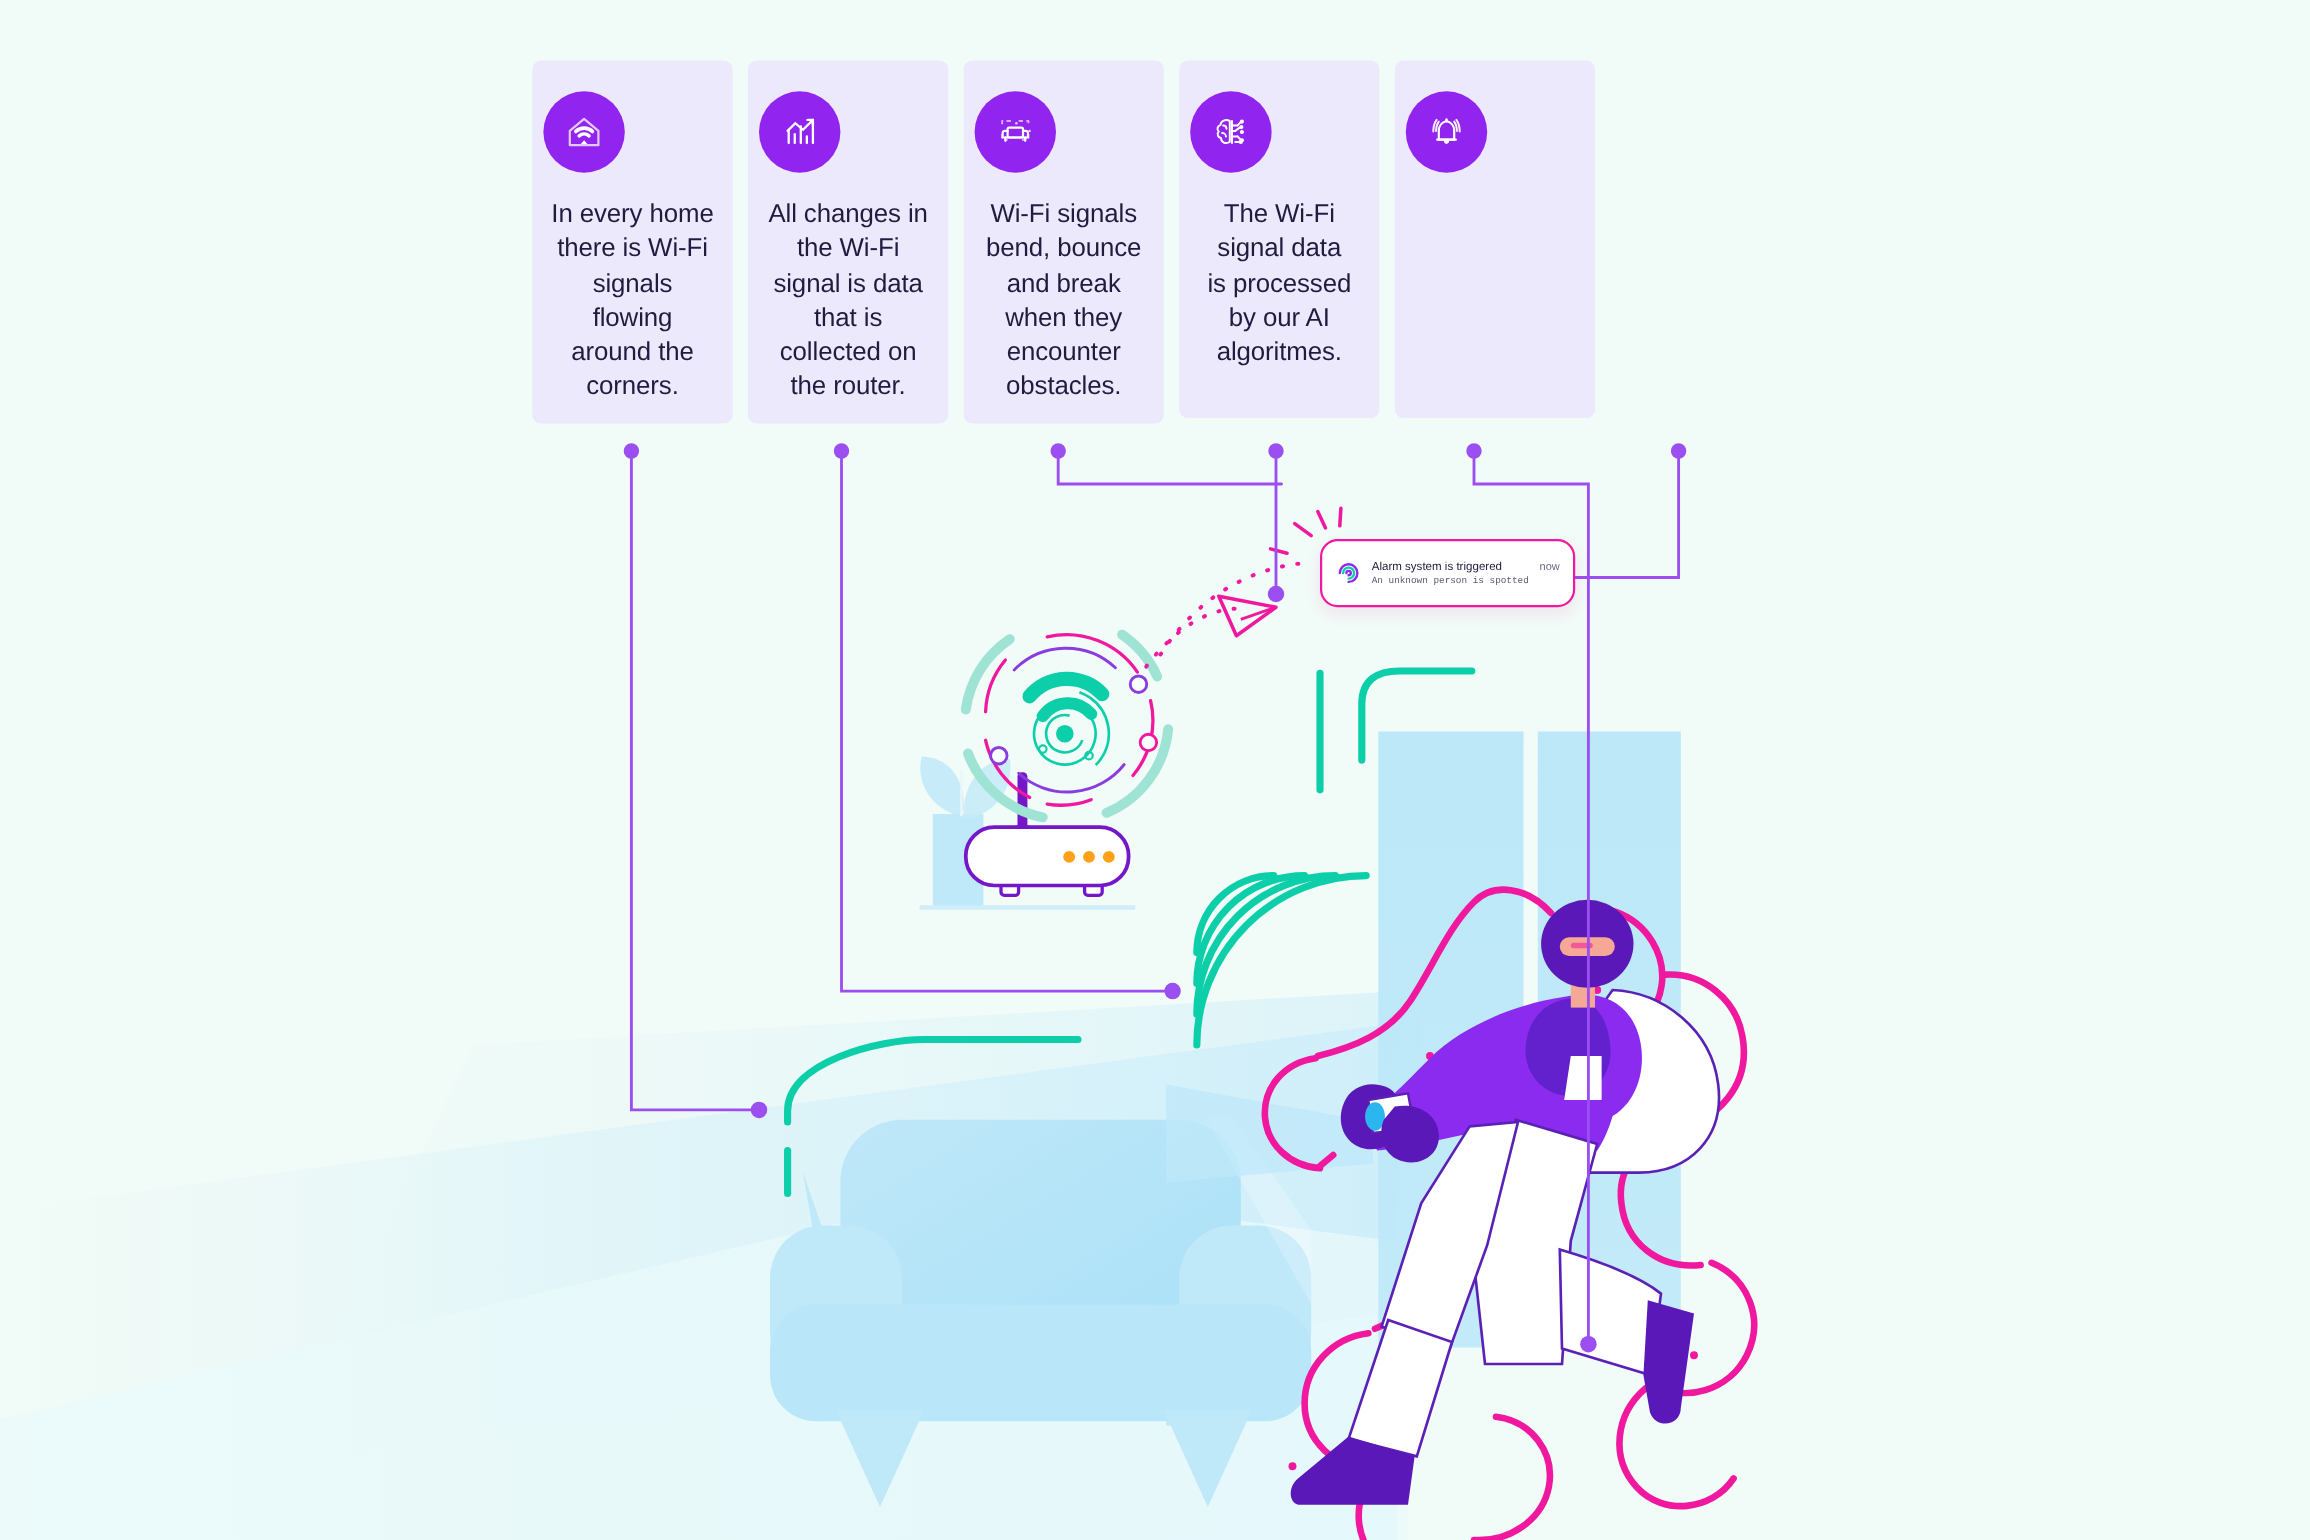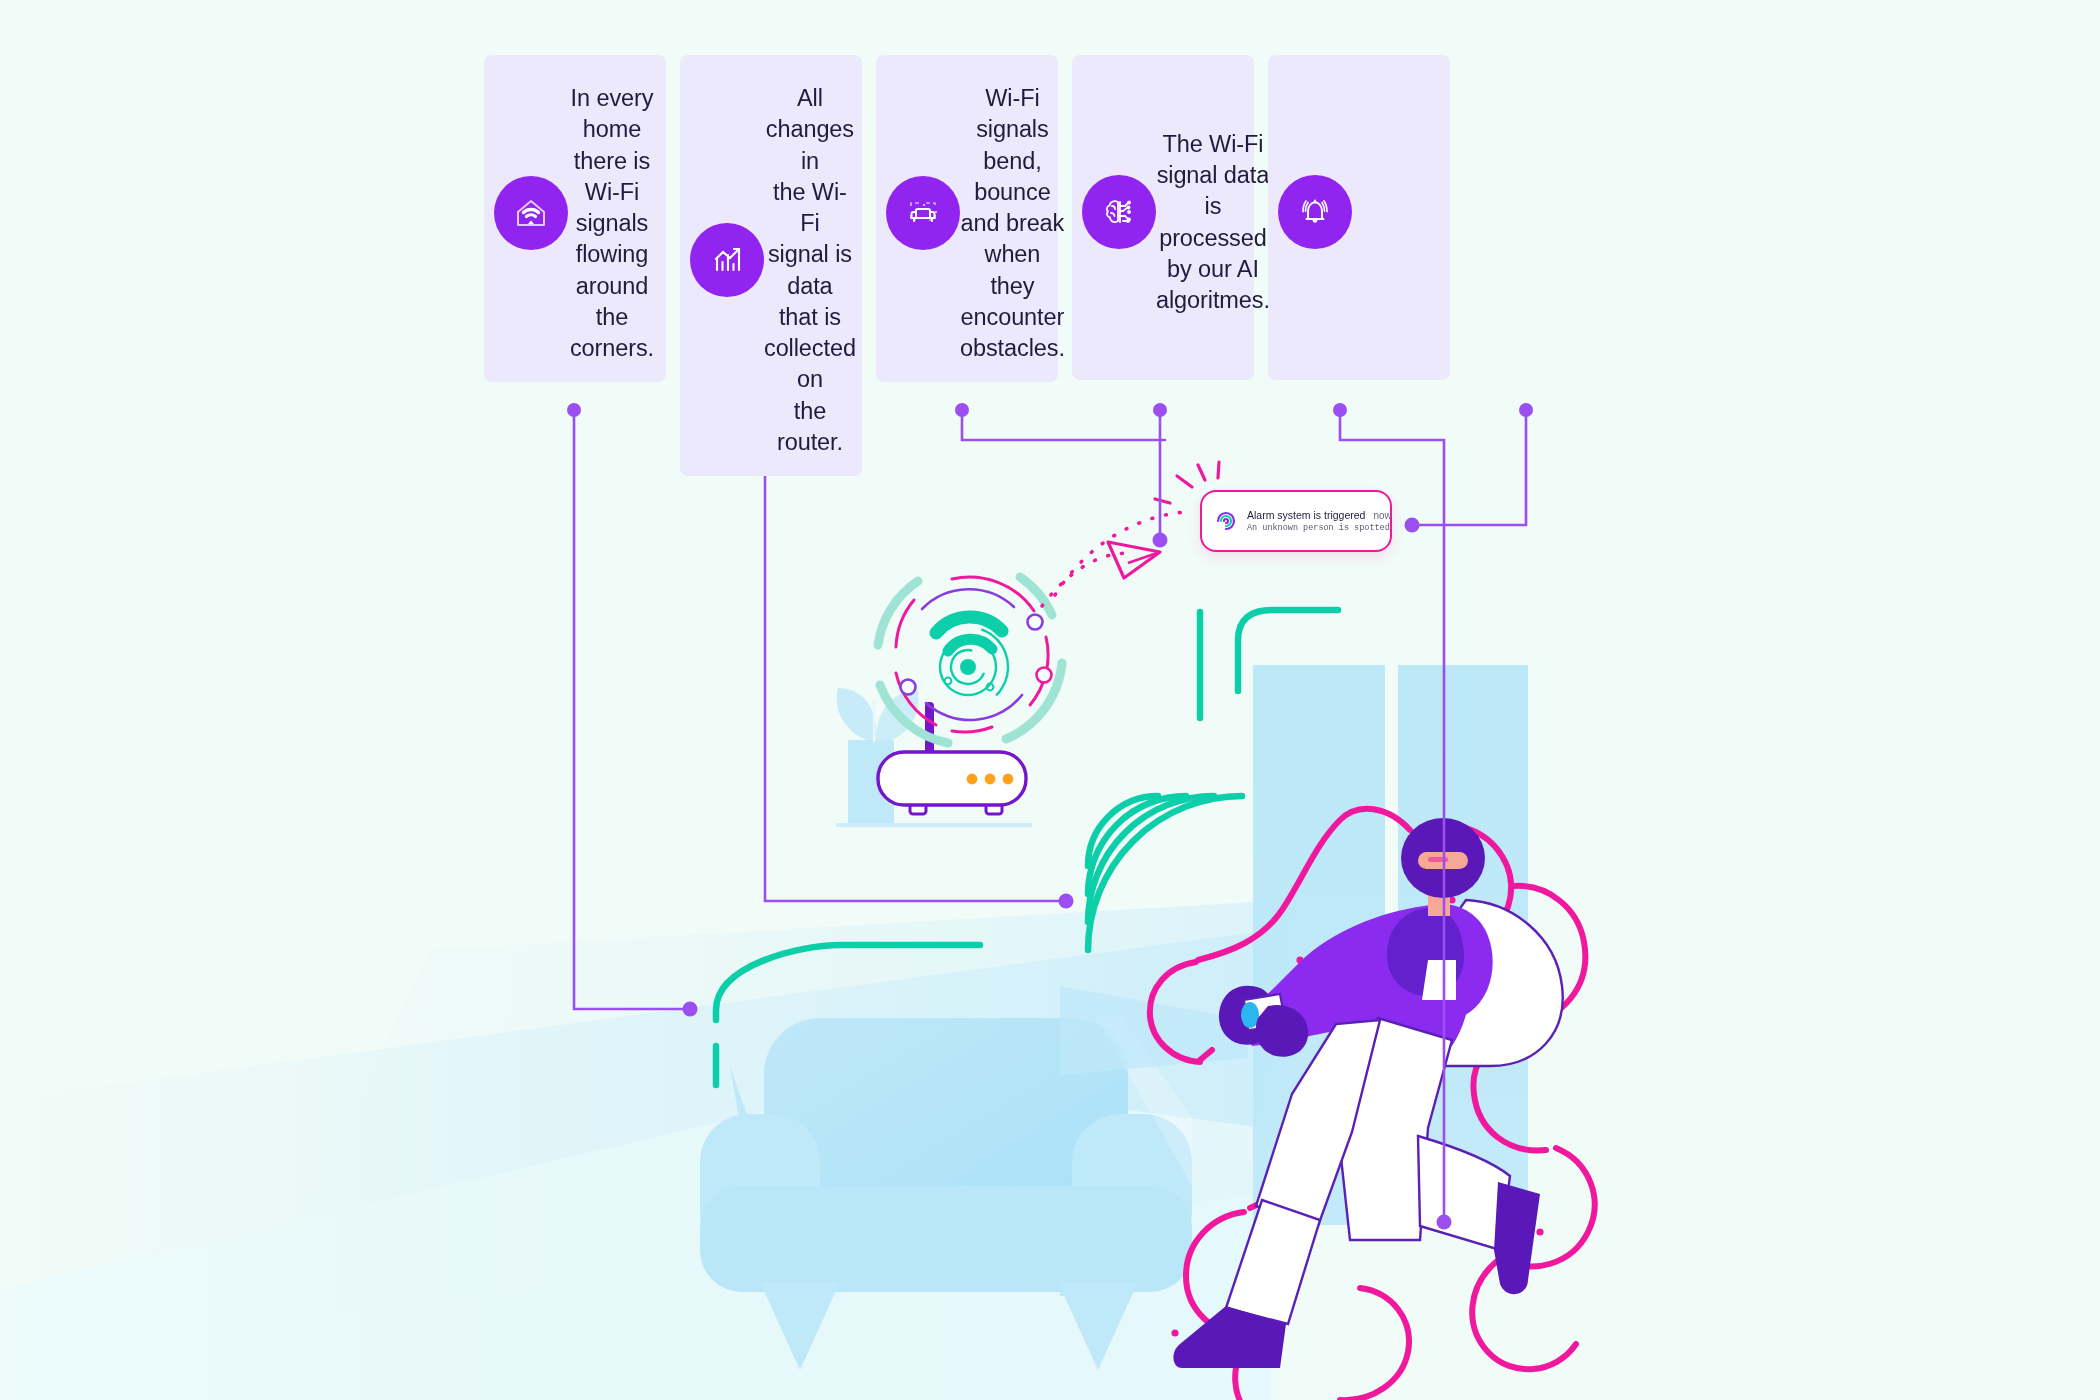--- a/index.html
+++ b/index.html
@@ -19,21 +19,21 @@
     display:flex;flex-direction:row;align-items:flex-start;
     gap:14px;
   }
   .card{
     background:#ebe9fb;
     border-radius:8px;
     width:182px;
     min-height:325px;
     padding:28px 10px 18px 10px;
     box-sizing:border-box;
-    display:flex;flex-direction:row;align-items:center;
+    display:flex;flex-direction:column;
   }
   .card .badge{
     width:74px;height:74px;border-radius:50%;
     background:#9124ef;
     display:flex;align-items:center;justify-content:center;
     margin-bottom:22px;flex:none;
   }
   .card .badge svg{display:block;}
   .card .ctext{
     font-size:23.5px;line-height:1.33;
@@ -276,21 +276,21 @@
       <circle cx="1340" cy="410" r="7"></circle>
       <circle cx="1526" cy="410" r="7"></circle>
       <circle cx="690" cy="1009" r="7.5"></circle>
       <circle cx="1066" cy="901" r="7.5"></circle>
       <circle cx="1160" cy="540" r="7.5"></circle>
       <circle cx="1412" cy="525" r="7.5"></circle>
       <circle cx="1444" cy="1222" r="7.5"></circle>
     </g>
   </svg>
 
-  <div style="position:absolute;left:1200px;top:490px;width:192px;height:62px;
+  <div style="position:absolute;left:1200px;top:490px;width:232px;height:62px;
               background:#ffffff;border:2.4px solid #f0189e;border-radius:16px;
               display:flex;align-items:center;padding:0 12px;box-sizing:border-box;
               box-shadow:0 6px 14px rgba(240,24,158,0.10);">
     <svg width="24" height="24" viewBox="0 0 24 24" style="flex:none;margin-right:9px;">
       <g fill="none" stroke-linecap="round">
         <path d="M4 12a8 8 0 1 1 8 8" stroke="#8b2bf0" stroke-width="2.2"></path>
         <path d="M7 12a5 5 0 1 1 5 5" stroke="#0ccfaa" stroke-width="2.2"></path>
         <path d="M10 12a2 2 0 1 1 2 2" stroke="#8b2bf0" stroke-width="2.2"></path>
       </g>
     </svg>

